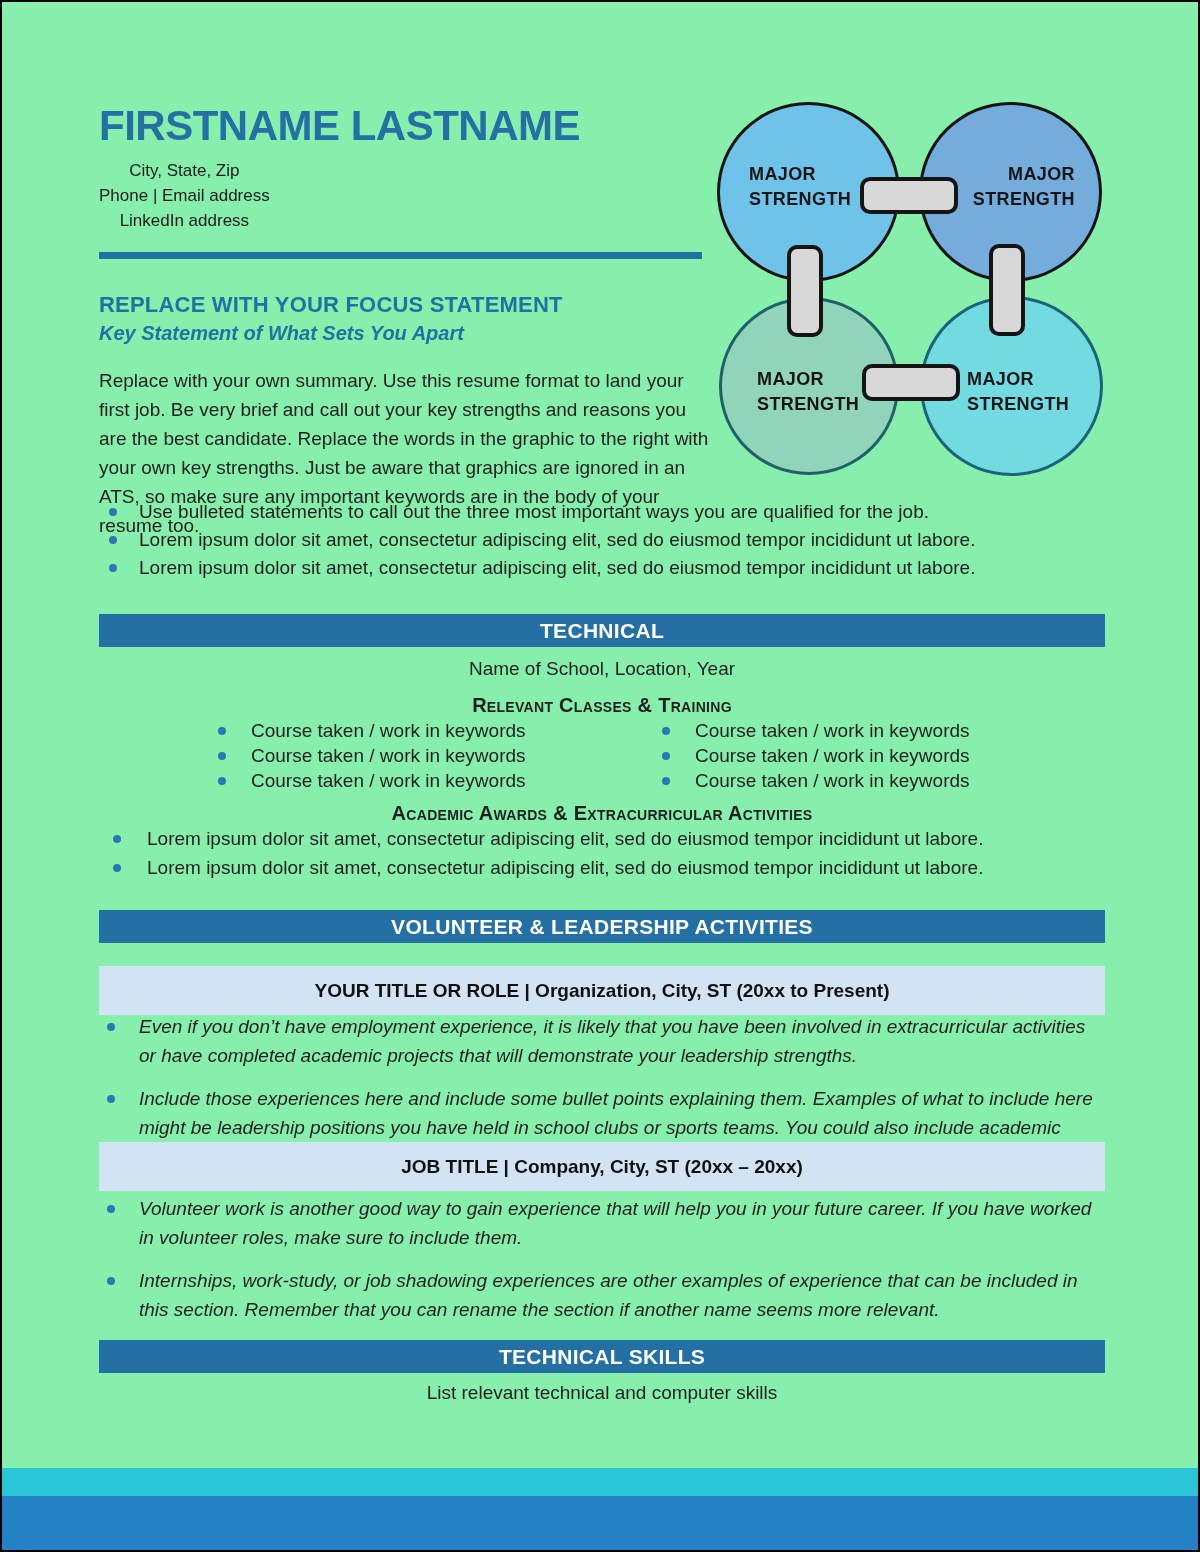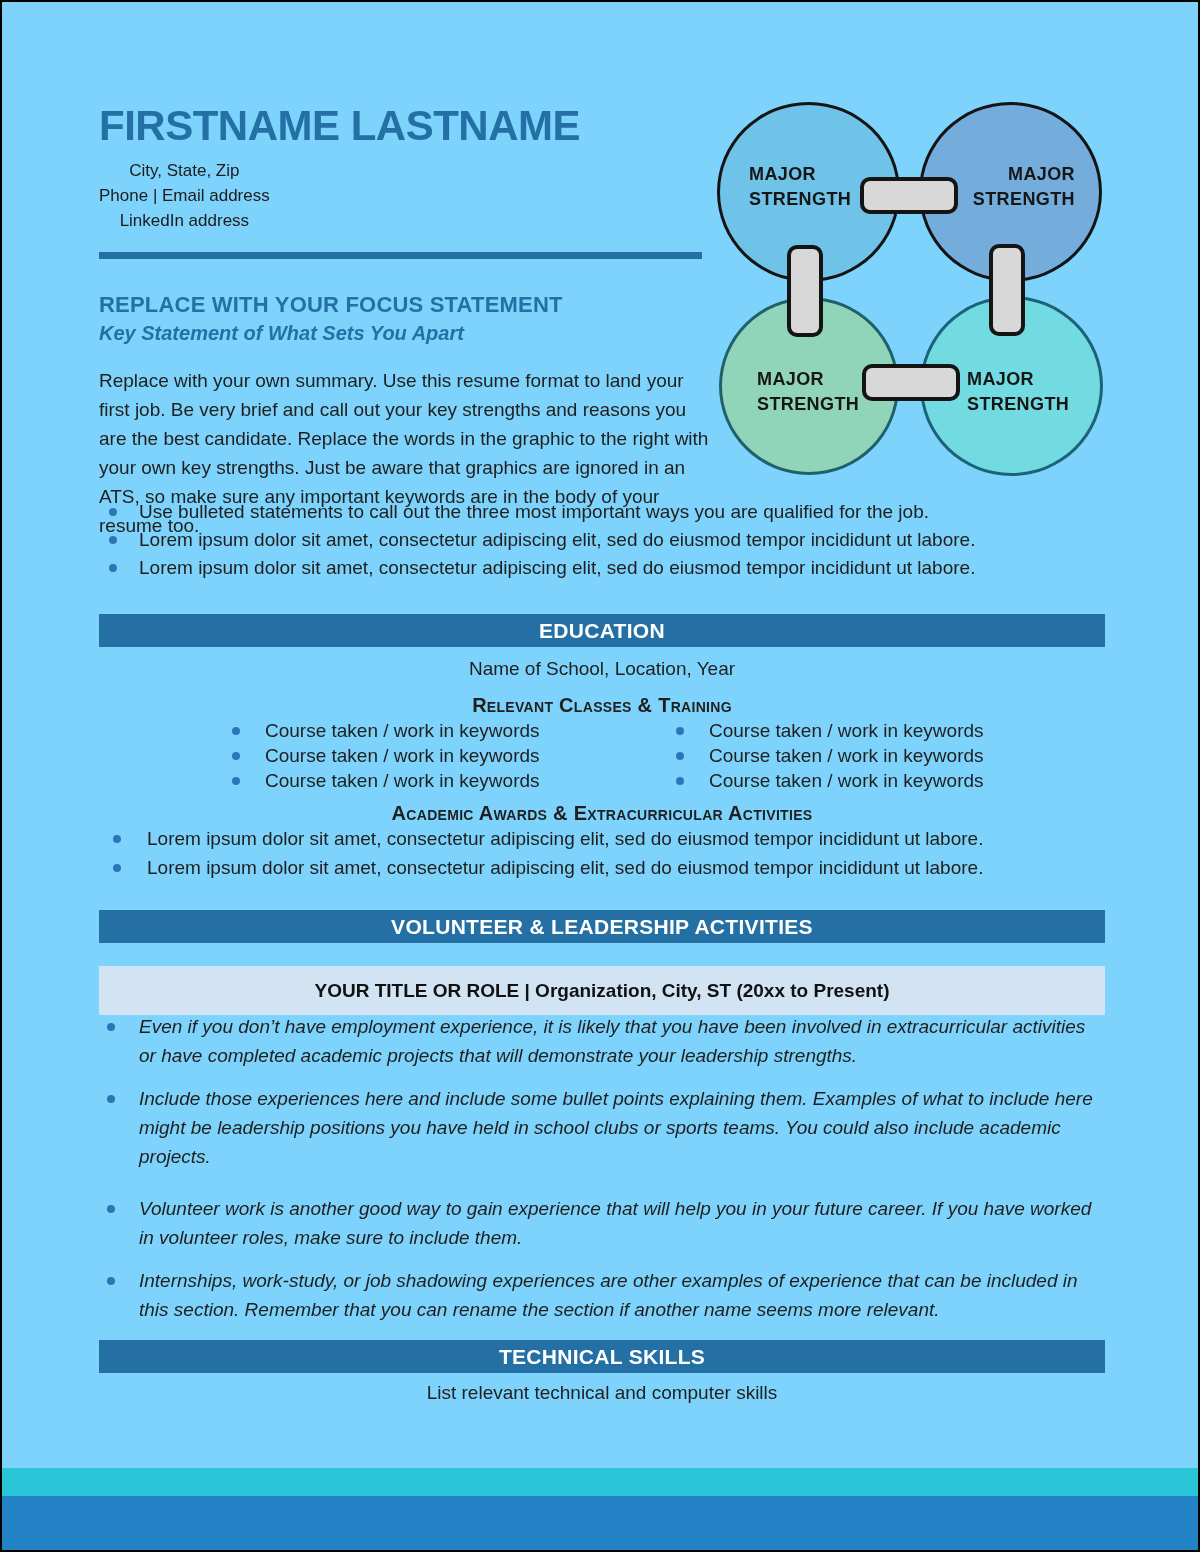--- a/index.html
+++ b/index.html
@@ -10,21 +10,21 @@
     --circle-tl:#6FC3E9;
     --circle-tr:#74ACDC;
     --circle-bl:#90D5B9;
     --circle-br:#72DBE1;
     --connector-fill:#D8D8D8;
     --stripe-cyan:#2AC6D7;
     --stripe-blue:#2381C6;
   }
   *{margin:0;padding:0;box-sizing:border-box;}
   body{background:#fff;font-family:"Liberation Sans",sans-serif;color:var(--text);}
-  .page{position:relative;width:1200px;height:1552px;background:#7dd3fc;border:2px solid #000;overflow:hidden;}
+  .page{position:relative;width:1200px;height:1552px;background:#86efac;border:2px solid #000;overflow:hidden;}
 
   
   .name{position:absolute;left:97px;top:100px;font-size:42px;font-weight:bold;color:var(--accent-blue);letter-spacing:-0.5px;}
   .contact{position:absolute;left:97px;top:156px;font-size:17px;line-height:25px;color:#1c1c1c;text-align:center;}
   .rule{position:absolute;left:97px;top:250px;width:603px;height:7px;background:var(--accent-blue);}
 
   
   .graphic{position:absolute;left:700px;top:95px;width:405px;height:390px;}
   .circle{position:absolute;border-radius:50%;z-index:1;}
   .c-tl{left:15px;top:5px;width:183px;height:180px;background:var(--circle-tl);border:3px solid #141414;}
@@ -61,21 +61,21 @@
   .bar-volunteer{top:908px;}
   .bar-technical{top:1338px;}
 
   .centered-line{position:absolute;left:97px;width:1006px;text-align:center;font-size:19px;}
   .school-line{top:656px;}
   .smallcaps{font-variant:small-caps;font-weight:bold;font-size:20px;letter-spacing:0.3px;}
   .classes-heading{top:692px;}
   .awards-heading{top:800px;}
   .tech-note{top:1380px;}
 
-  .course-grid{position:absolute;left:97px;top:716px;width:1006px;display:grid;grid-template-columns:400px 400px;justify-content:center;gap:44px;}
+  .course-grid{position:absolute;left:83px;top:716px;width:1006px;display:grid;grid-template-columns:400px 400px;justify-content:center;gap:44px;}
   .course-grid li{padding-left:85px;line-height:25px;}
   .course-grid li::before{left:52px;top:9px;}
 
   .awards-bullets{position:absolute;left:97px;top:822px;width:1006px;}
   .awards-bullets li{padding-left:48px;line-height:29px;}
   .awards-bullets li::before{left:14px;top:11px;}
 
   .subbar{position:absolute;left:97px;width:1006px;height:49px;background:var(--light-blue);color:#111;font-weight:bold;font-size:19px;display:flex;align-items:center;justify-content:center;}
   .subbar-role{top:964px;}
   .subbar-job{top:1140px;}
@@ -129,21 +129,21 @@
   <div class="focus-sub">Key Statement of What Sets You Apart</div>
   <p class="summary">Replace with your own summary. Use this resume format to land your first job. Be very brief and call out your key strengths and reasons you are the best candidate. Replace the words in the graphic to the right with your own key strengths. Just be aware that graphics are ignored in an ATS, so make sure any important keywords are in the body of your resume too.</p>
 
   <ul class="intro-bullets">
     <li>Use bulleted statements to call out the three most important ways you are qualified for the job.</li>
     <li>Lorem ipsum dolor sit amet, consectetur adipiscing elit, sed do eiusmod tempor incididunt ut labore.</li>
     <li>Lorem ipsum dolor sit amet, consectetur adipiscing elit, sed do eiusmod tempor incididunt ut labore.</li>
   </ul>
 
   <div class="bar bar-education">
-    <span>EDUCATION</span>
+    <span>TECHNICAL</span>
   </div>
   <div class="centered-line school-line">Name of School, Location, Year</div>
   <div class="centered-line classes-heading smallcaps">Relevant Classes &amp; Training</div>
 
   <div class="course-grid">
     <ul>
       <li>Course taken / work in keywords</li>
       <li>Course taken / work in keywords</li>
       <li>Course taken / work in keywords</li>
     </ul>
@@ -163,20 +163,21 @@
   <div class="bar bar-volunteer">
     <span>VOLUNTEER &amp; LEADERSHIP ACTIVITIES</span>
   </div>
 
   <div class="subbar subbar-role">YOUR TITLE OR ROLE  |  Organization, City, ST (20xx to Present)</div>
   <ul class="v-bullets v-bullets-role">
     <li>Even if you don’t have employment experience, it is likely that you have been involved in extracurricular activities or have completed academic projects that will demonstrate your leadership strengths.</li>
     <li>Include those experiences here and include some bullet points explaining them. Examples of what to include here might be leadership positions you have held in school clubs or sports teams. You could also include academic projects.</li>
   </ul>
 
+  <div class="subbar subbar-job">JOB TITLE  |  Company, City, ST (20xx – 20xx)</div>
   <ul class="v-bullets v-bullets-job">
     <li>Volunteer work is another good way to gain experience that will help you in your future career. If you have worked in volunteer roles, make sure to include them.</li>
     <li>Internships, work-study, or job shadowing experiences are other examples of experience that can be included in this section. Remember that you can rename the section if another name seems more relevant.</li>
   </ul>
 
   <div class="bar bar-technical">
     <span>TECHNICAL SKILLS</span>
   </div>
   <div class="centered-line tech-note">List relevant technical and computer skills</div>
 

